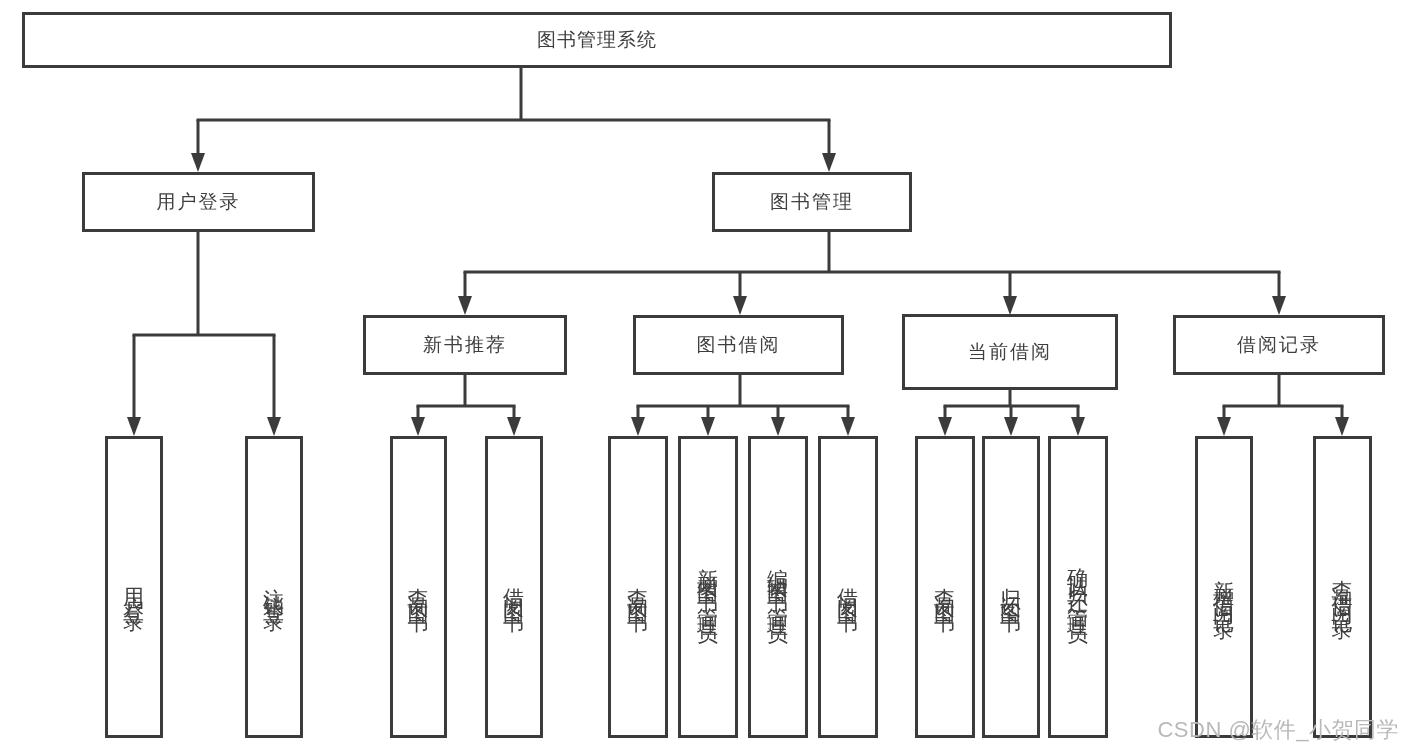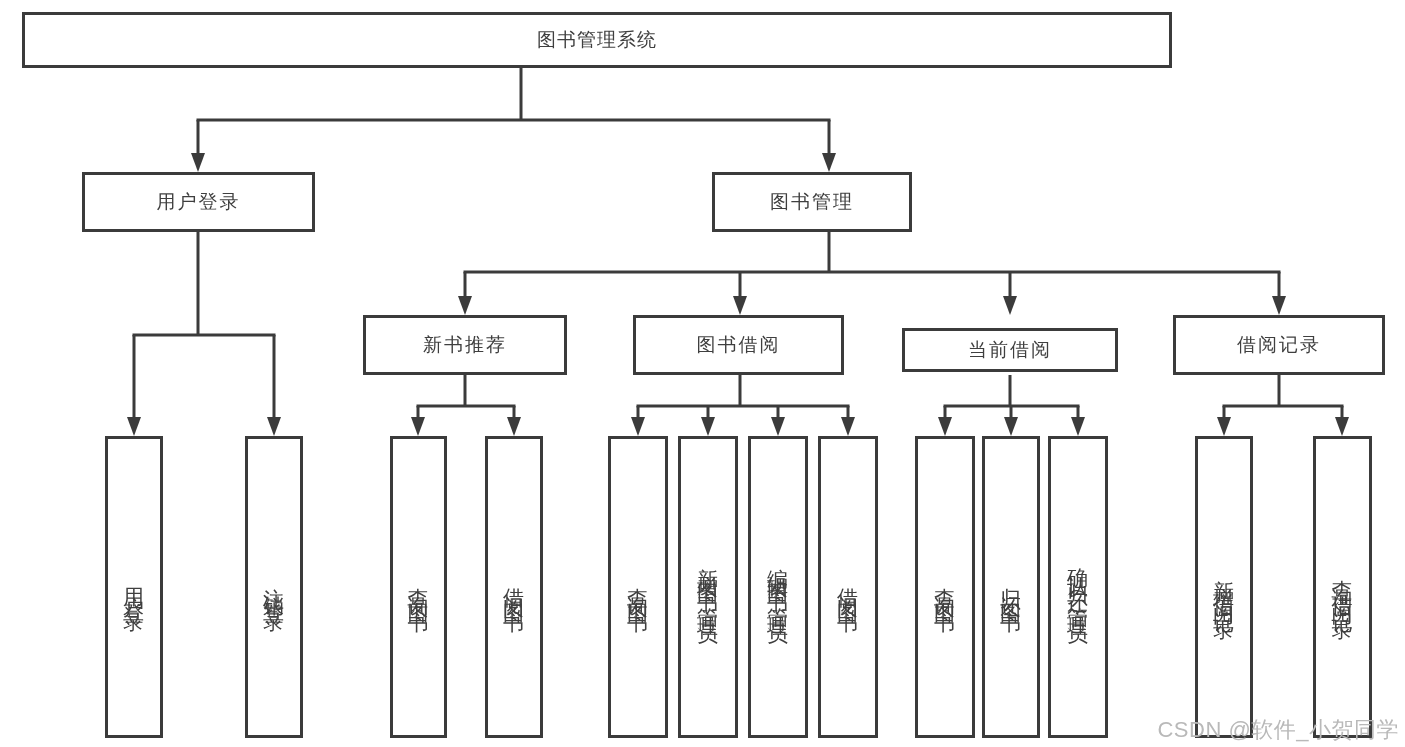--- a/index.html
+++ b/index.html
@@ -114,21 +114,21 @@
   <div class="box hbox" style="left:712px;top:172px;width:200px;height:60px;">
     <span>图书管理</span>
   </div>
 
   <div class="box hbox" style="left:363px;top:315px;width:204px;height:60px;">
     <span>新书推荐</span>
   </div>
   <div class="box hbox" style="left:633px;top:315px;width:211px;height:60px;">
     <span>图书借阅</span>
   </div>
-  <div class="box hbox" style="left:902px;top:328px;width:216px;height:44px;">
+  <div class="box hbox" style="left:902px;top:314px;width:216px;height:76px;">
     <span>当前借阅</span>
   </div>
   <div class="box hbox" style="left:1173px;top:315px;width:212px;height:60px;">
     <span>借阅记录</span>
   </div>
 
   <div class="box vbox" style="left:105px;top:436px;width:58px;height:302px;">
     <span>用户登录</span>
   </div>
   <div class="box vbox" style="left:245px;top:436px;width:58px;height:302px;">

